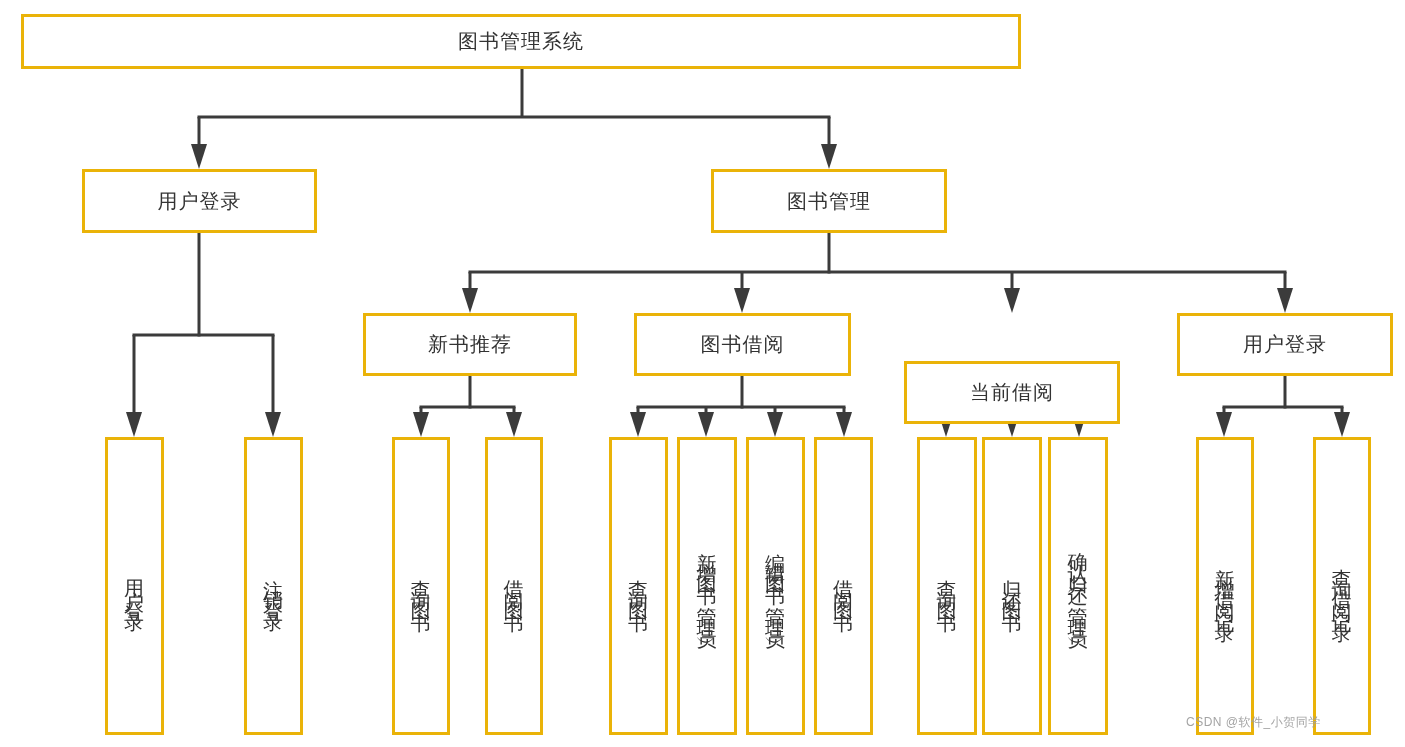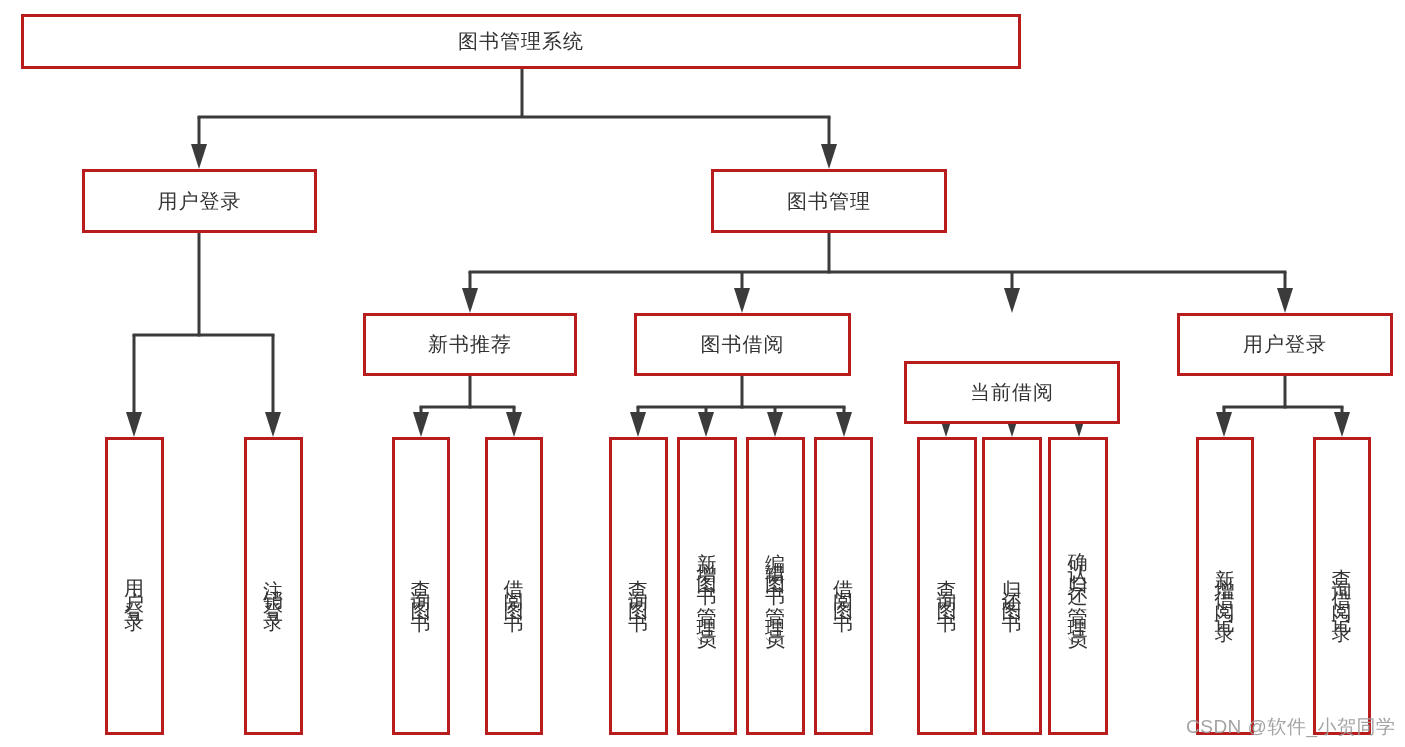--- a/index.html
+++ b/index.html
@@ -3,32 +3,32 @@
 <meta charset="utf-8">
 <style>
   html,body{margin:0;padding:0;background:#ffffff;}
   .canvas{
     position:relative;width:1405px;height:747px;background:#ffffff;
     font-family:"Liberation Sans","DejaVu Sans",sans-serif;overflow:hidden;
   }
   .wires{position:absolute;left:0;top:0;width:1405px;height:747px;}
   .node{
     position:absolute;box-sizing:border-box;background:#ffffff;
-    border:3px solid #b91c1c;color:#333333;
+    border:3px solid #eab308;color:#333333;
     display:flex;align-items:center;justify-content:center;
   }
   .h-node{font-size:20px;letter-spacing:1px;white-space:nowrap;}
   .v-node{font-size:20px;}
   .v-node .vtxt{
     writing-mode:vertical-rl;text-orientation:mixed;
     letter-spacing:11px;line-height:1;white-space:nowrap;
   }
   .watermark{
     position:absolute;left:1186px;top:714px;z-index:5;
-    font-size:19px;color:rgba(158,158,158,0.95);
+    font-size:12px;color:rgba(158,158,158,0.95);
     letter-spacing:0.5px;white-space:nowrap;
   }
 </style>
 </head>
 <body>
 
 <div class="canvas">
 
   <svg class="wires" viewBox="0 0 1405 747" xmlns="http://www.w3.org/2000/svg">
     <g stroke="#3b3b3b" stroke-width="3" fill="none">

